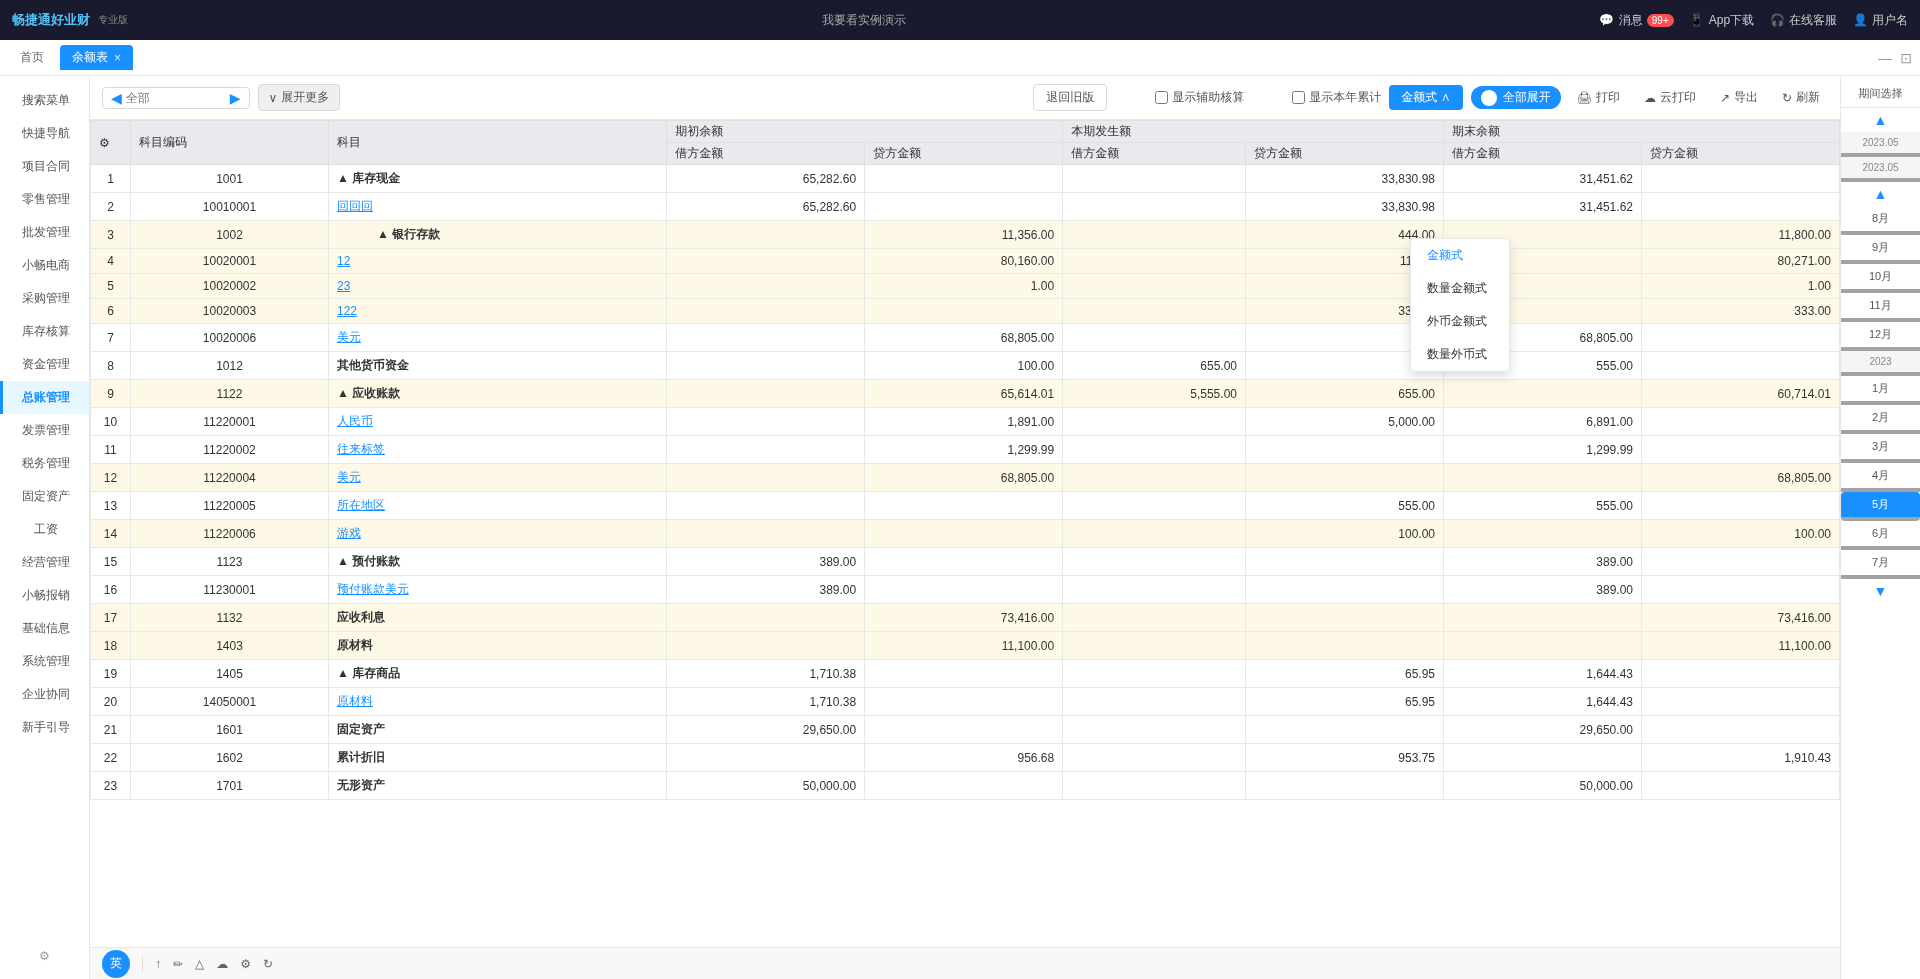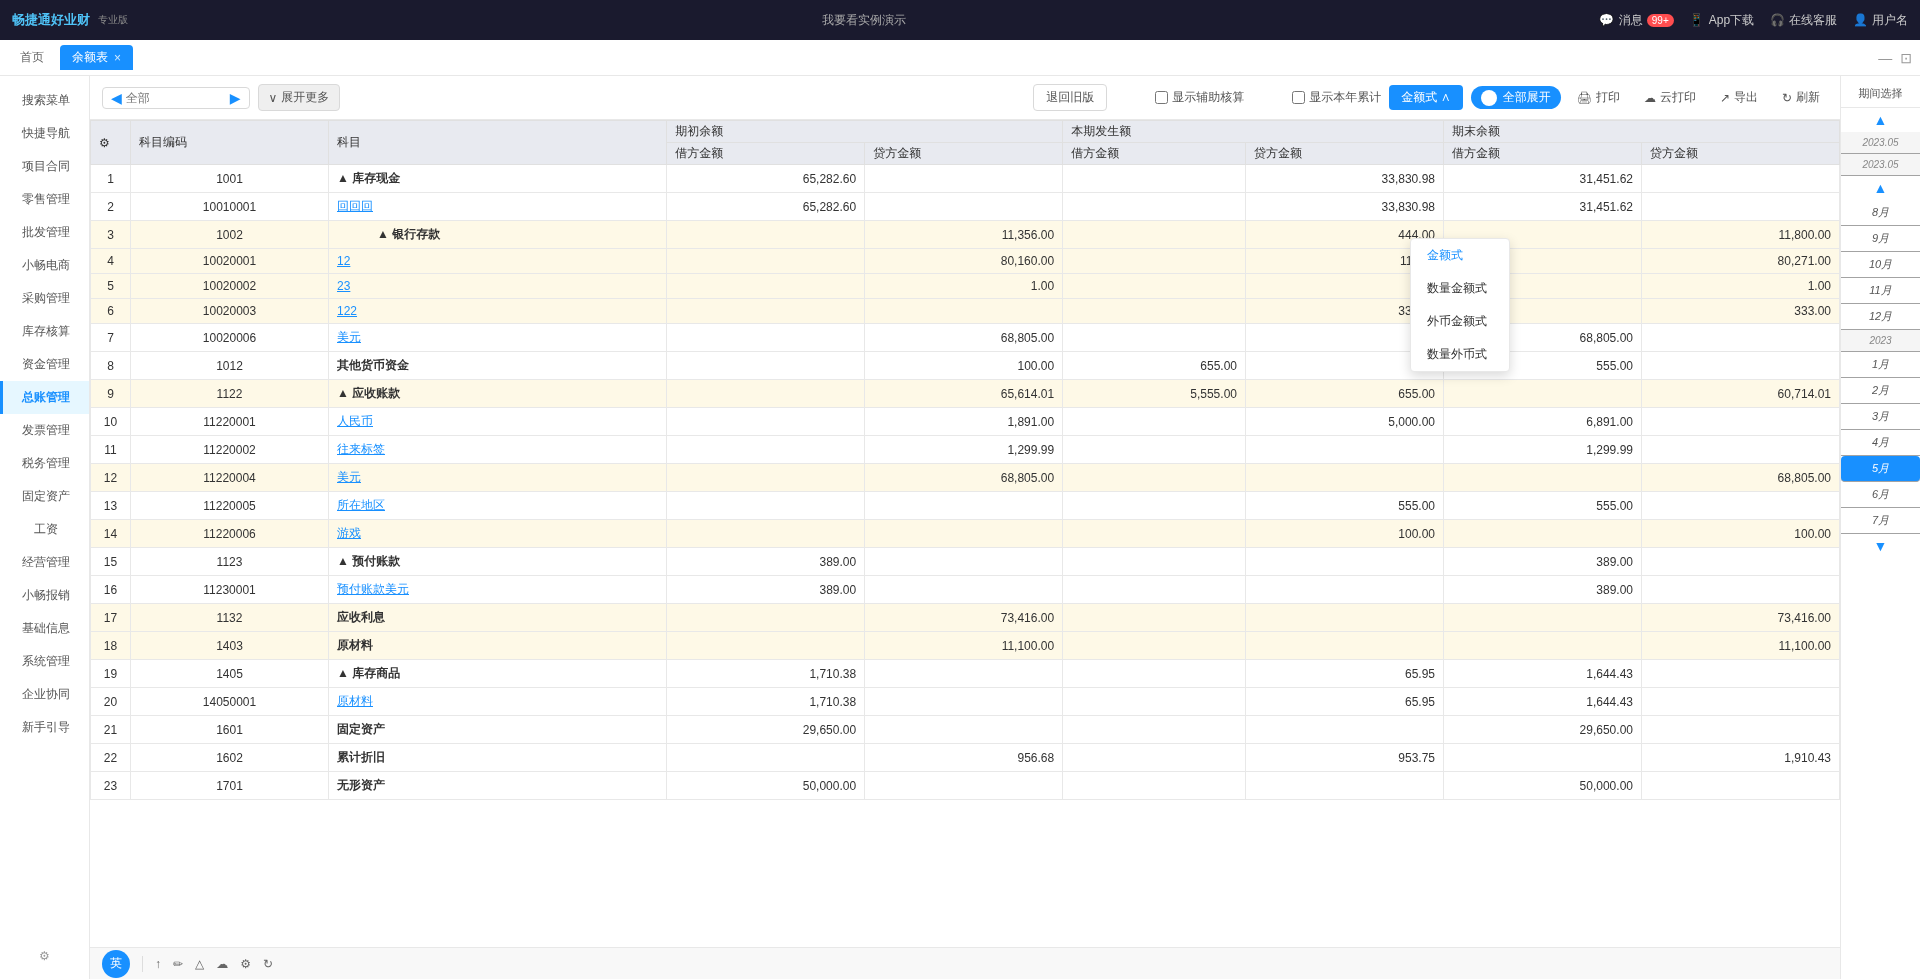--- a/index.html
+++ b/index.html
@@ -187,22 +187,21 @@
       padding: 4px 0;
       overflow-y: auto;
     }
     .right-panel-header { padding: 6px 4px; font-size: 11px; color: #555; text-align: center; border-bottom: 1px solid #e8e8e8; }
     .month-item {
       padding: 5px 8px;
       text-align: center;
       font-size: 11px;
       color: #555;
       cursor: pointer;
-      border-bottom: 1px solid #a3a3a3;
-      font-style: italic;
+      border-bottom: 4px solid #a3a3a3;
     }
     .month-item.active { background: #1890ff; color: white; border-radius: 4px; }
     .month-item.year-label { color: #888; font-size: 10px; background: #f5f5f5; }
     .month-scroll-btn { text-align: center; padding: 4px; cursor: pointer; color: #1890ff; font-size: 14px; }
 
     
     .dropdown-menu {
       position: absolute;
       top: 118px;
       right: 330px;

